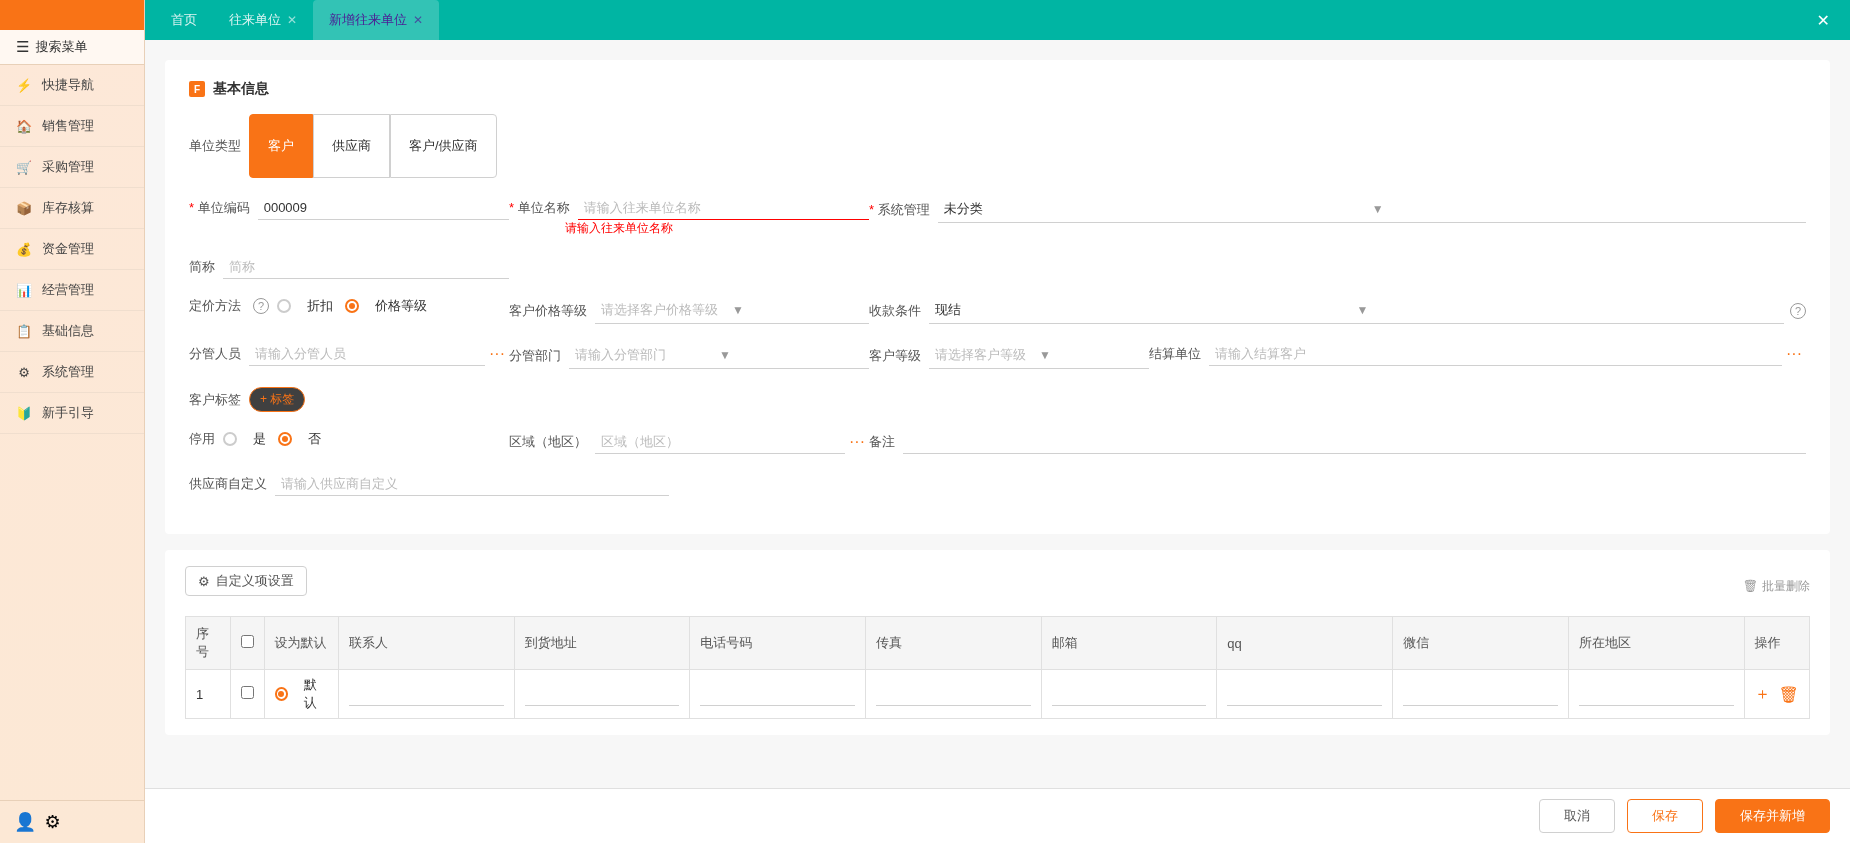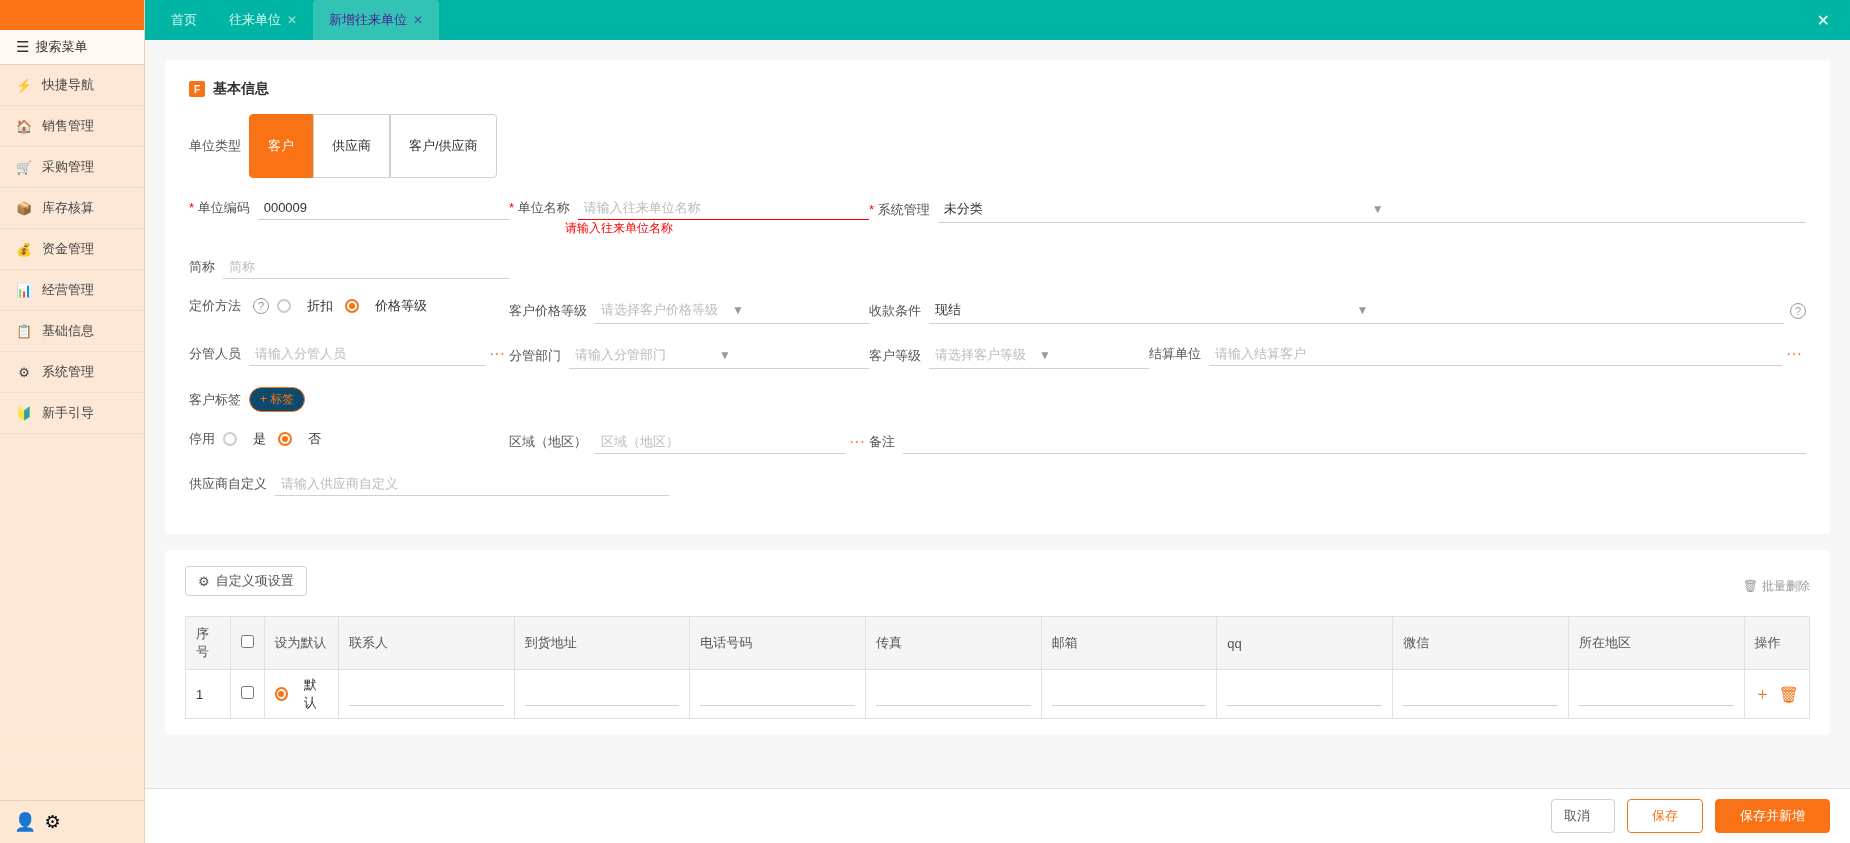--- a/index.html
+++ b/index.html
@@ -251,21 +251,21 @@
     
     .tag-btn {
       display: inline-flex;
       align-items: center;
       padding: 3px 10px;
       border: 1px solid #f97316;
       border-radius: 20px;
       color: #f97316;
       font-size: 12px;
       cursor: pointer;
-      background: #0c4a6e;
+      background: #404040;
     }
 
     
     .more-btn {
       color: #f97316;
       cursor: pointer;
       font-size: 16px;
       padding: 0 4px;
     }
 
@@ -346,21 +346,20 @@
       padding: 7px 24px;
       border-radius: 4px;
       font-size: 13px;
       cursor: pointer;
       border: 1px solid transparent;
     }
     .btn-cancel {
       background: #fff;
       border-color: #d0d0d0;
       color: #555;
-      padding-left: 12px;
     }
     .btn-save {
       background: #fff;
       border-color: #f97316;
       color: #f97316;
     }
     .btn-save-new {
       background: #f97316;
       color: #fff;
       border-color: #f97316;

